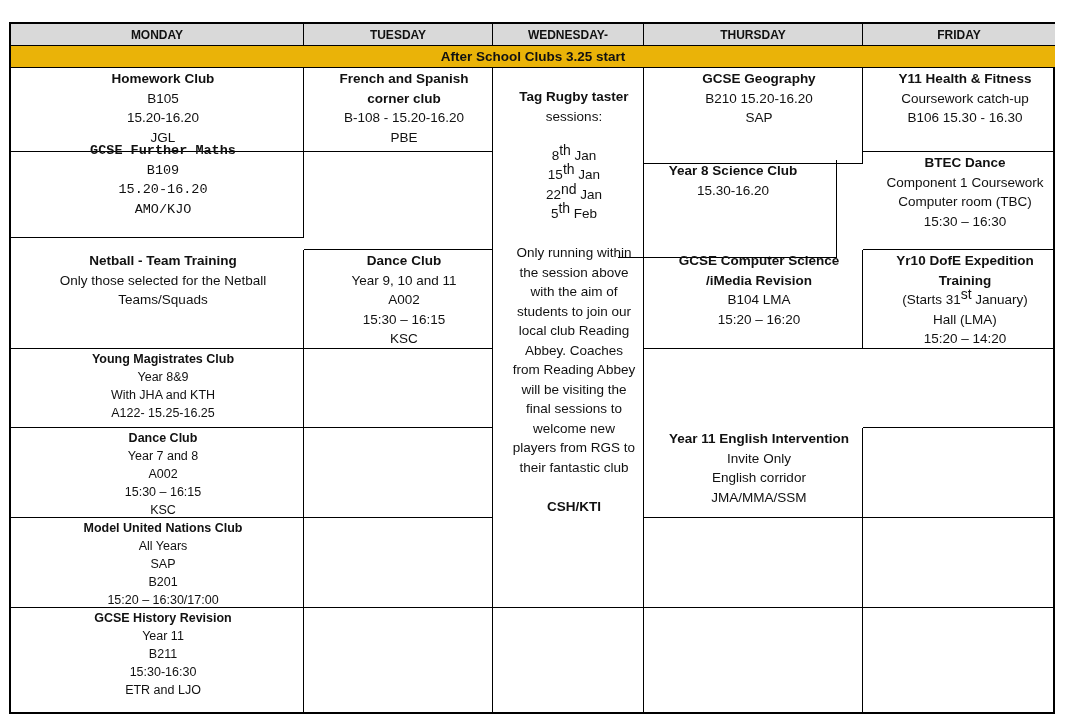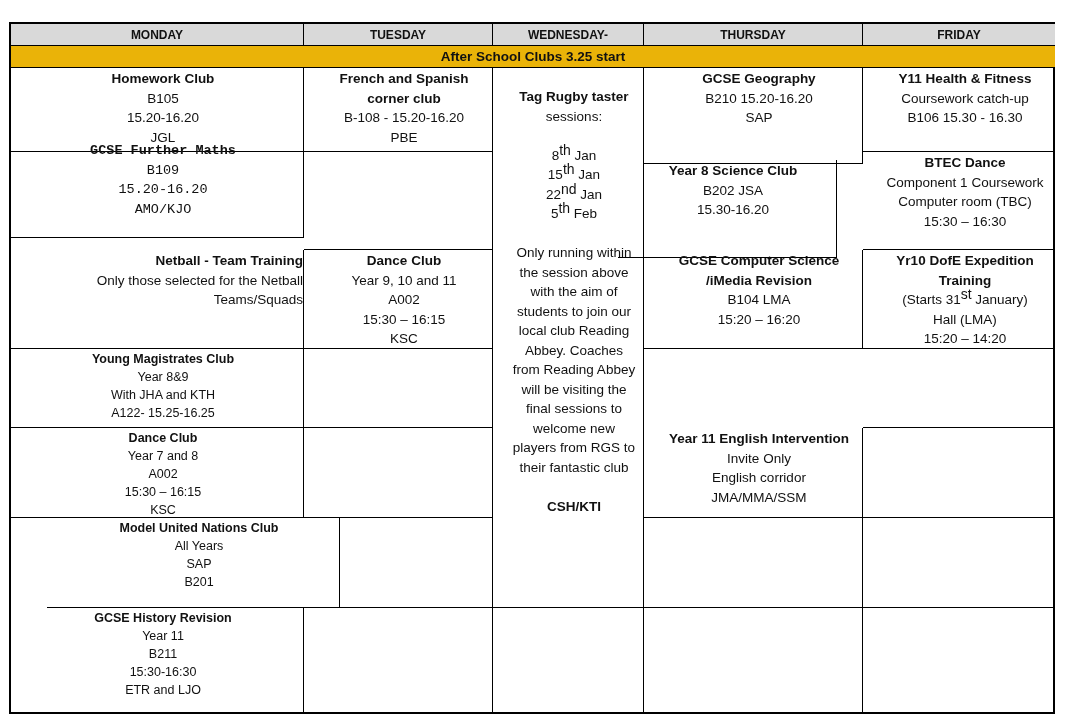--- a/index.html
+++ b/index.html
@@ -40,43 +40,44 @@
     <span class="line">B105</span>
     <span class="line">15.20-16.20</span>
     <span class="line">JGL</span>
   </div>
   <div class="cell body-cell" style="left:0;top:116px;width:293px;height:98px;font-family:Liberation Mono, monospace;">
     <span class="title">GCSE Further Maths</span>
     <span class="line">B109</span>
     <span class="line">15.20-16.20</span>
     <span class="line">AMO/KJO</span>
   </div>
-  <div class="cell body-cell" style="left:0;top:226px;width:293px;height:99px;text-align:right;">
+  <div class="cell body-cell" style="left:0;top:226px;width:293px;height:99px;">
     <span class="title">Netball  - Team Training</span>
     <span class="line">Only those selected for the Netball</span>
     <span class="line">Teams/Squads</span>
   </div>
   <div class="cell body-cell small" style="left:0;top:325px;width:293px;height:79px;">
     <span class="title">Young Magistrates Club</span>
     <span class="line">Year 8&amp;9</span>
     <span class="line">With JHA and KTH</span>
     <span class="line">A122- 15.25-16.25</span>
   </div>
   <div class="cell body-cell small" style="left:0;top:404px;width:293px;height:90px;">
     <span class="title">Dance Club</span>
     <span class="line">Year 7 and 8</span>
     <span class="line">A002</span>
     <span class="line">15:30 – 16:15</span>
     <span class="line">KSC</span>
   </div>
-  <div class="cell body-cell small" style="left:0;top:494px;width:293px;height:90px;margin-left:36px;">
+  <div class="cell body-cell small" style="left:0;top:494px;width:293px;height:90px;">
     <span class="title">Model United Nations Club</span>
     <span class="line">All Years</span>
     <span class="line">SAP</span>
     <span class="line">B201</span>
+    <span class="line">15:20 – 16:30/17:00</span>
   </div>
   <div class="cell body-cell small lastrow" style="left:0;top:584px;width:293px;height:106px;">
     <span class="title">GCSE History Revision</span>
     <span class="line">Year 11</span>
     <span class="line">B211</span>
     <span class="line">15:30-16:30</span>
     <span class="line">ETR and LJO</span>
   </div>
 
   <div class="cell body-cell" style="left:293px;top:44px;width:189px;height:84px;">
@@ -124,21 +125,20 @@
   </div>
   <div class="cell body-cell lastrow" style="left:482px;top:584px;width:151px;height:106px;"></div>
 
   <div class="cell body-cell" style="left:633px;top:44px;width:219px;height:96px;">
     <span class="title">GCSE Geography</span>
     <span class="line">B210 15.20-16.20</span>
     <span class="line">SAP</span>
   </div>
   <div class="cell body-cell" style="left:607px;top:128px;width:219px;height:98px;margin-top:8px;">
     <span class="title">Year 8 Science Club</span>
-    <span class="line">B202 JSA</span>
     <span class="line">15.30-16.20</span>
   </div>
   <div class="cell body-cell" style="left:633px;top:226px;width:219px;height:99px;">
     <span class="title">GCSE Computer Science</span>
     <span class="title">/iMedia Revision</span>
     <span class="line">B104 LMA</span>
     <span class="line">15:20 – 16:20</span>
   </div>
   <div class="cell body-cell" style="left:633px;top:404px;width:219px;height:90px;">
     <span class="title">Year 11 English Intervention</span>

